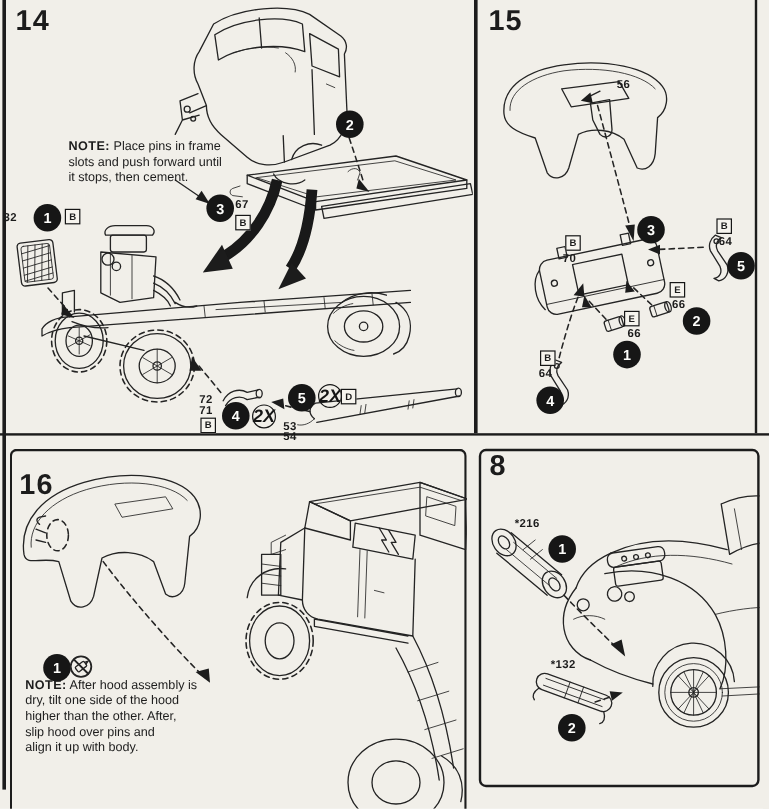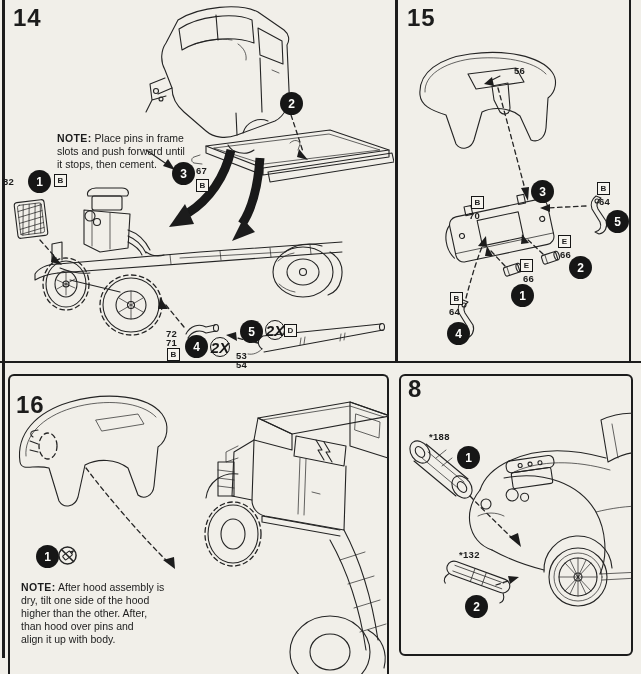--- a/index.html
+++ b/index.html
@@ -8,21 +8,21 @@
   .abs{position:absolute;}
   .panel-num{font-size:24px;font-weight:700;letter-spacing:1px;line-height:1;}
   .callout{width:23px;height:23px;border-radius:50%;background:#161616;color:#fdfdfb;
            font-size:12px;font-weight:700;display:flex;align-items:center;justify-content:center;}
   .qty{width:20px;height:20px;border-radius:50%;border:1.7px solid #161616;box-sizing:border-box;
        color:#161616;font-size:15px;font-weight:700;font-style:italic;
        display:flex;align-items:center;justify-content:center;background:transparent;}
   .runner{width:13px;height:13px;border:1.4px solid #161616;box-sizing:border-box;background:#f6f4ee;
           display:flex;align-items:center;justify-content:center;font-size:8px;font-weight:700;}
   .pnum{font-size:9.5px;font-weight:700;letter-spacing:.3px;white-space:nowrap;line-height:1;}
-  .note{font-size:10.5px;line-height:13px;white-space:nowrap;margin-top:16px;}
+  .note{font-size:10.5px;line-height:13px;white-space:nowrap;}
   .note b{font-weight:700;letter-spacing:.4px;}
   .vline,.hline{background:#1c1c1c;}
   .pbox{box-sizing:border-box;border:2px solid #1c1c1c;background:transparent;}
   .art path,.art rect,.art ellipse,.art circle,.art polyline{fill:none;stroke:#242424;
       stroke-width:1.1;stroke-linecap:round;stroke-linejoin:round;}
   .art polygon{fill:#1c1c1c;stroke:none;}
   .art .dash{stroke-dasharray:4.5 3.5;stroke-width:1.3;}
   .art .thick{stroke-width:9;stroke:#191919;stroke-linecap:butt;}
   .art .thin{stroke-width:.7;}
 </style>
@@ -318,23 +318,23 @@
     <g transform="rotate(-38 10.5 10.5)">
       <rect x="6" y="8" width="9" height="5" rx="1"></rect>
       <path d="M15,9.5 L18,10.5 L15,11.5"></path>
     </g>
     <path d="M4.5,4.5 L16.5,16.5" style="stroke-width:1.6"></path>
   </svg>
   <div class="abs note" style="left:21px;top:565px">
     <div><b>NOTE:</b> <span>After hood assembly is</span></div>
     <div>dry, tilt one side of the hood</div>
     <div>higher than the other.  After,</div>
-    <div>than hood over pins and</div>
+    <div>slip hood over pins and</div>
     <div>align it up with body.</div>
   </div>
 
   <div class="abs panel-num" style="left:408px;top:377px">8</div>
-  <div class="abs pnum" style="left:429px;top:432px">*188</div>
+  <div class="abs pnum" style="left:429px;top:432px">*216</div>
   <div class="abs callout" style="left:457px;top:446px">1</div>
   <div class="abs pnum" style="left:459px;top:550px">*132</div>
   <div class="abs callout" style="left:465px;top:595px">2</div>
 
 </div>
 
 </body></html>

